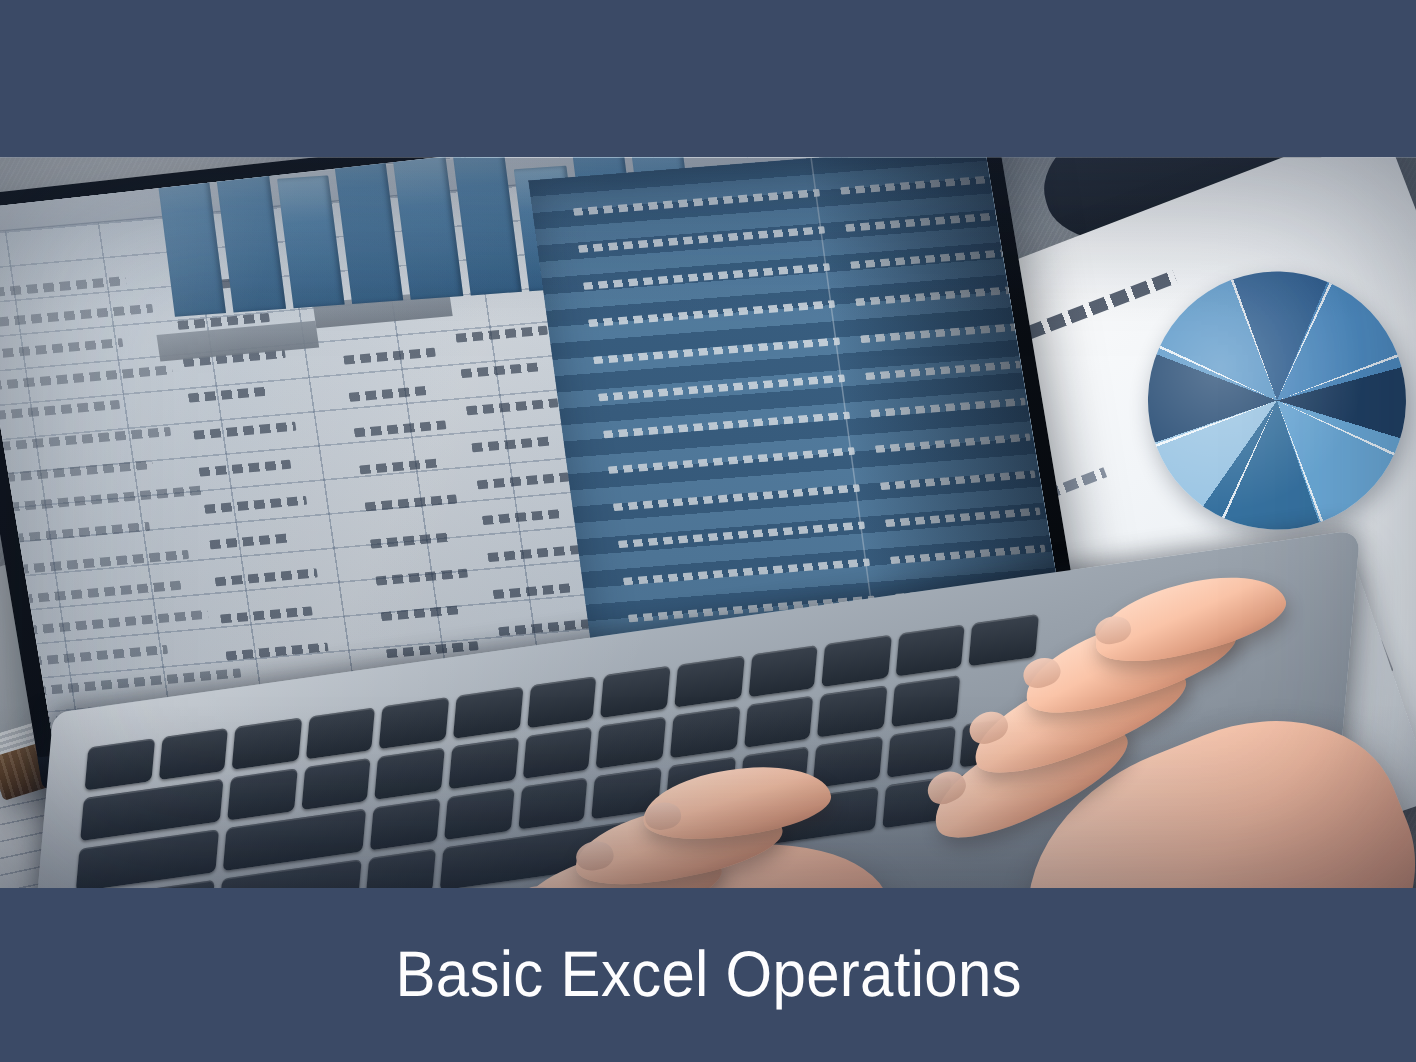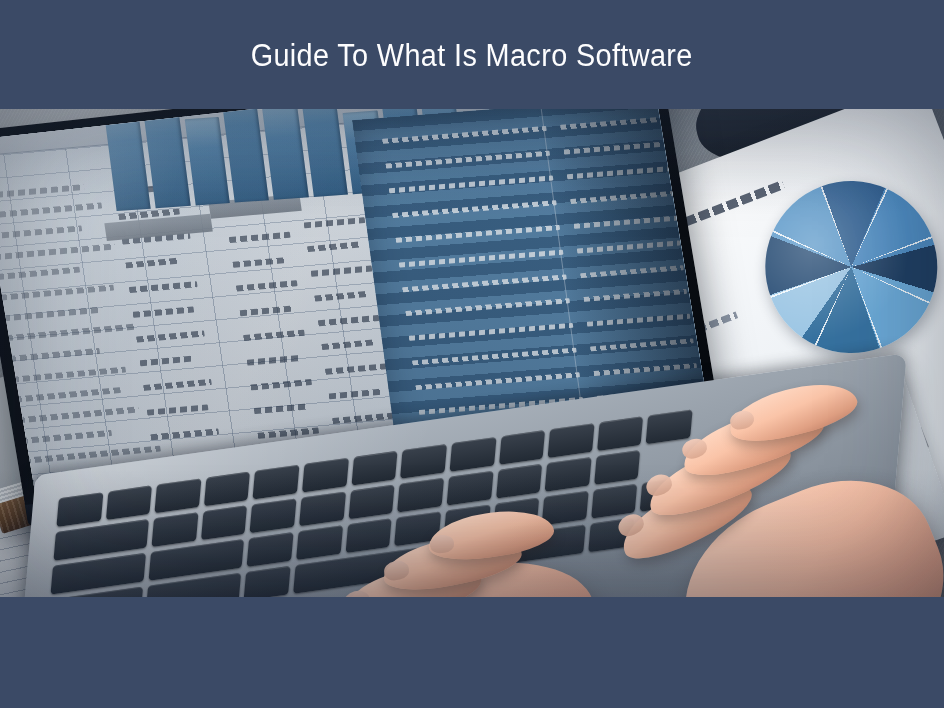--- a/index.html
+++ b/index.html
@@ -532,23 +532,20 @@
     inset: 0;
     box-shadow: inset 0 0 120px rgba(18,26,40,.38);
     pointer-events: none;
   }
 </style>
 </head>
 <body>
 
 <div class="banner">
 
-  <div class="band band-top">
-    <div class="title-top">Guide To What Is Macro Software</div>
-  </div>
 
   <div class="photo">
 
     <div class="desk"></div>
     <div class="desk-grain"></div>
     <div class="desk-light"></div>
     <div class="desk-shadow-right"></div>
 
     <div class="device"></div>
 
@@ -773,14 +770,17 @@
         <div class="nail n2"></div>
         <div class="nail n3"></div>
         <div class="nail n4"></div>
       </div>
     </div>
 
     <div class="photo-grade"></div>
     <div class="vignette"></div>
   </div>
 
+  <div class="band band-bottom">
+    <div class="title-bottom">Basic Excel Operations</div>
+  </div>
 
 </div>
 
 </body></html>

